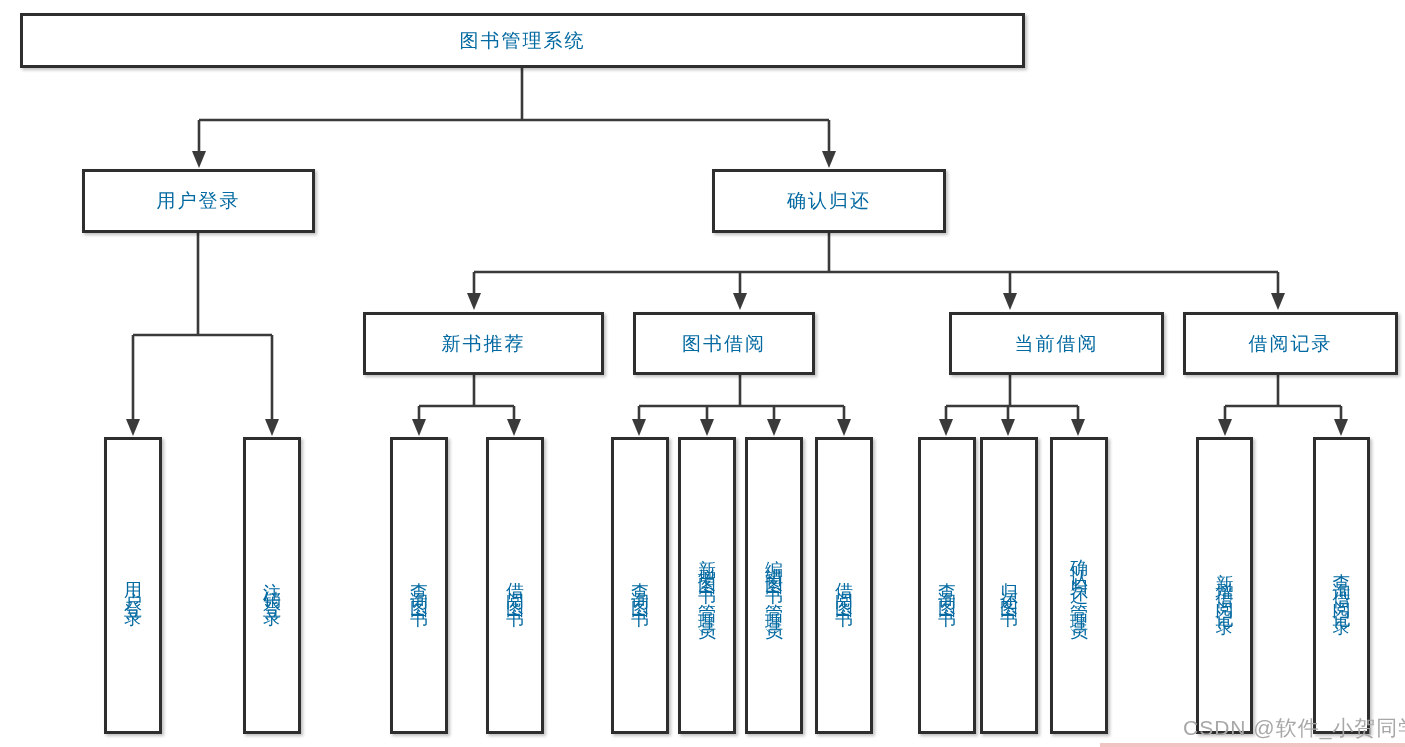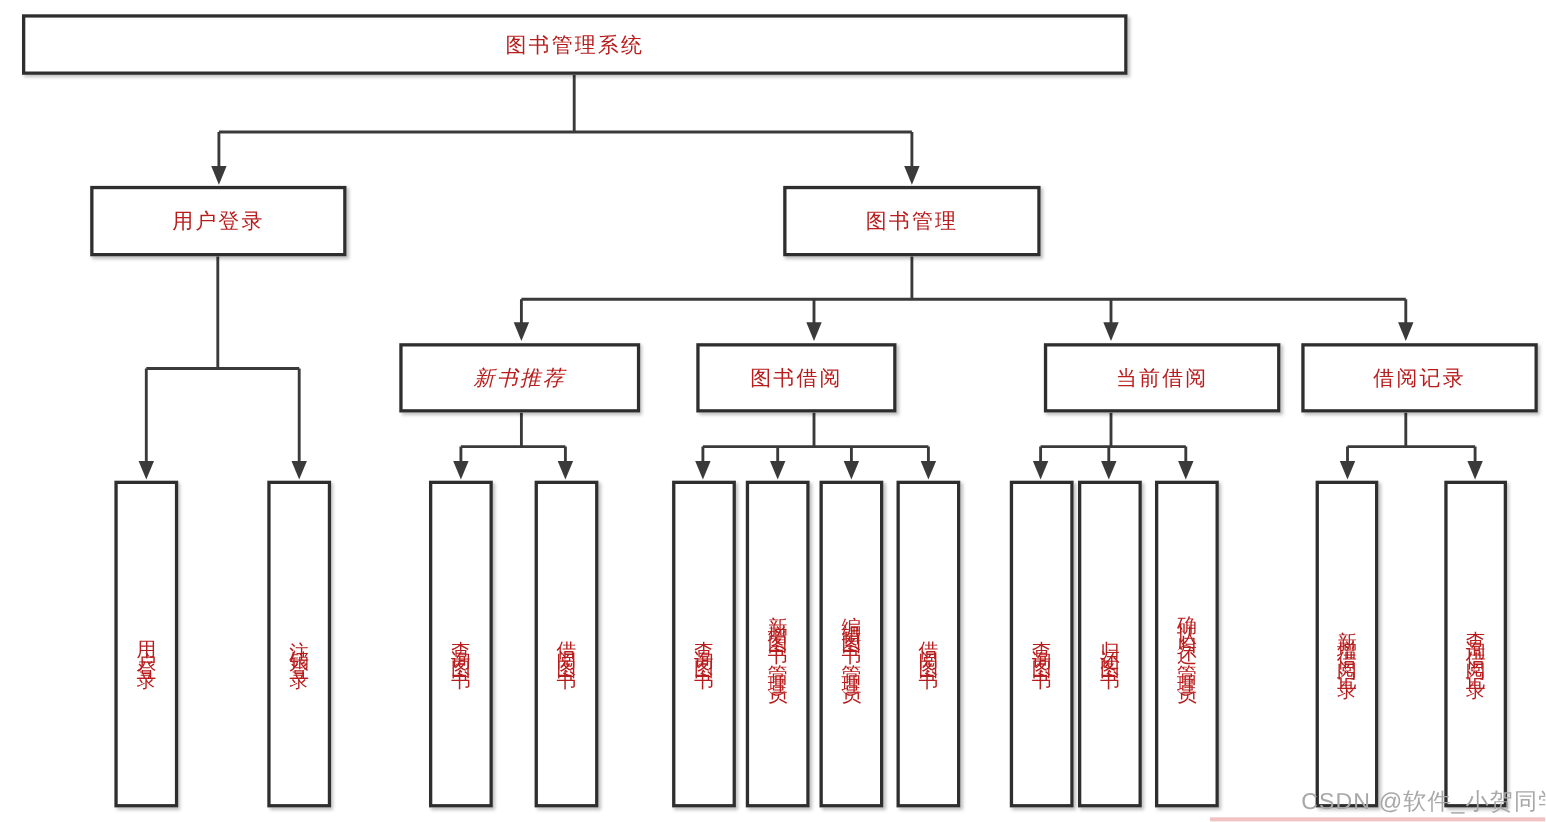--- a/index.html
+++ b/index.html
@@ -5,21 +5,21 @@
   html,body{margin:0;padding:0;background:#fff;}
   .stage{
     position:relative;width:1405px;height:747px;background:#ffffff;overflow:hidden;
     font-family:"Liberation Sans",sans-serif;
   }
   .connectors{position:absolute;left:0;top:0;z-index:1;}
   .connectors path{stroke:#3a3a3a;stroke-width:2.6;fill:none;}
   .connectors polygon{fill:#3a3a3a;stroke:none;}
   .node{
     position:absolute;z-index:2;box-sizing:border-box;
-    border:3px solid #2e2e2e;background:#ffffff;color:#b91c1c;
+    border:3px solid #2e2e2e;background:#ffffff;color:#0369a1;
     display:flex;align-items:center;justify-content:center;
     box-shadow:2px 2px 3px rgba(0,0,0,0.25);
   }
   .hnode{font-size:19px;letter-spacing:2px;white-space:nowrap;}
   .vnode{
     writing-mode:vertical-rl;text-orientation:mixed;
     font-size:18px;letter-spacing:9px;line-height:1;
     top:437px;height:297px;width:58px;
   }
   .watermark{
@@ -68,23 +68,23 @@
     <polygon points="1071,419 1085,419 1078,436"></polygon>
 
     <path d="M1278 375 V406 M1225 406 H1341 M1225 406 V420 M1341 406 V420"></path>
     <polygon points="1218,419 1232,419 1225,436"></polygon>
     <polygon points="1334,419 1348,419 1341,436"></polygon>
   </svg>
 
   <div class="node hnode" style="left:20px;top:13px;width:1005px;height:55px;">图书管理系统</div>
 
   <div class="node hnode" style="left:82px;top:169px;width:233px;height:64px;">用户登录</div>
-  <div class="node hnode" style="left:712px;top:169px;width:234px;height:64px;">图书管理</div>
+  <div class="node hnode" style="left:712px;top:169px;width:234px;height:64px;">确认归还</div>
 
-  <div class="node hnode" style="left:363px;top:312px;width:219px;height:63px;font-style:italic;">新书推荐</div>
+  <div class="node hnode" style="left:363px;top:312px;width:241px;height:63px;">新书推荐</div>
   <div class="node hnode" style="left:633px;top:312px;width:182px;height:63px;">图书借阅</div>
   <div class="node hnode" style="left:949px;top:312px;width:215px;height:63px;">当前借阅</div>
   <div class="node hnode" style="left:1172px;top:312px;width:215px;height:63px;margin-left:11px;">借阅记录</div>
 
   <div class="node vnode" style="left:104px;">用户登录</div>
   <div class="node vnode" style="left:243px;">注销登录</div>
 
   <div class="node vnode" style="left:390px;">查询图书</div>
   <div class="node vnode" style="left:486px;">借阅图书</div>
 

